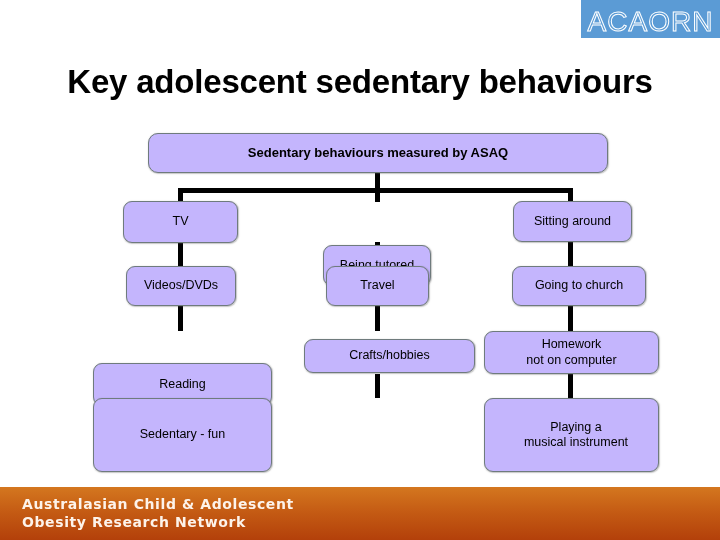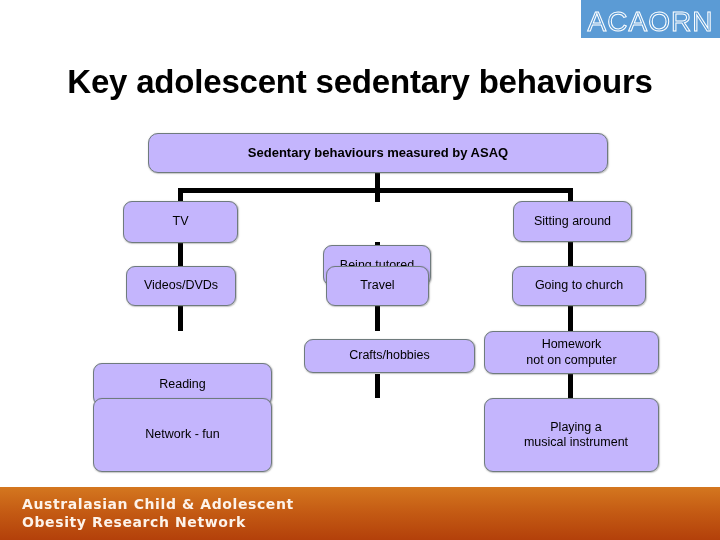--- a/index.html
+++ b/index.html
@@ -132,21 +132,21 @@
 
   <div class="node" style="left:123px; top:201px; width:115px; height:42px;">TV</div>
   <div class="connector" style="left:178px; top:242px; width:5px; height:24px;"></div>
 
   <div class="node" style="left:126px; top:266px; width:110px; height:40px;">Videos/DVDs</div>
   <div class="connector" style="left:178px; top:306px; width:5px; height:25px;"></div>
 
   <div class="node" style="left:93px; top:331px; width:179px; height:43px;margin-top:32px;">Reading</div>
   <div class="connector" style="left:178px; top:374px; width:5px; height:24px;"></div>
 
-  <div class="node" style="left:93px; top:398px; width:179px; height:74px;">Network - fun</div>
+  <div class="node" style="left:93px; top:398px; width:179px; height:74px;">Sedentary - fun</div>
 
   <div class="node" style="left:323px; top:201px; width:108px; height:41px;margin-top:44px;">Being tutored</div>
   <div class="connector" style="left:375px; top:242px; width:5px; height:24px;"></div>
 
   <div class="node" style="left:326px; top:266px; width:103px; height:40px;">Travel</div>
   <div class="connector" style="left:375px; top:306px; width:5px; height:25px;"></div>
 
   <div class="node" style="left:304px; top:331px; width:171px; height:34px;margin-top:8px;">Crafts/hobbies</div>
   <div class="connector" style="left:375px; top:374px; width:5px; height:24px;"></div>
 

